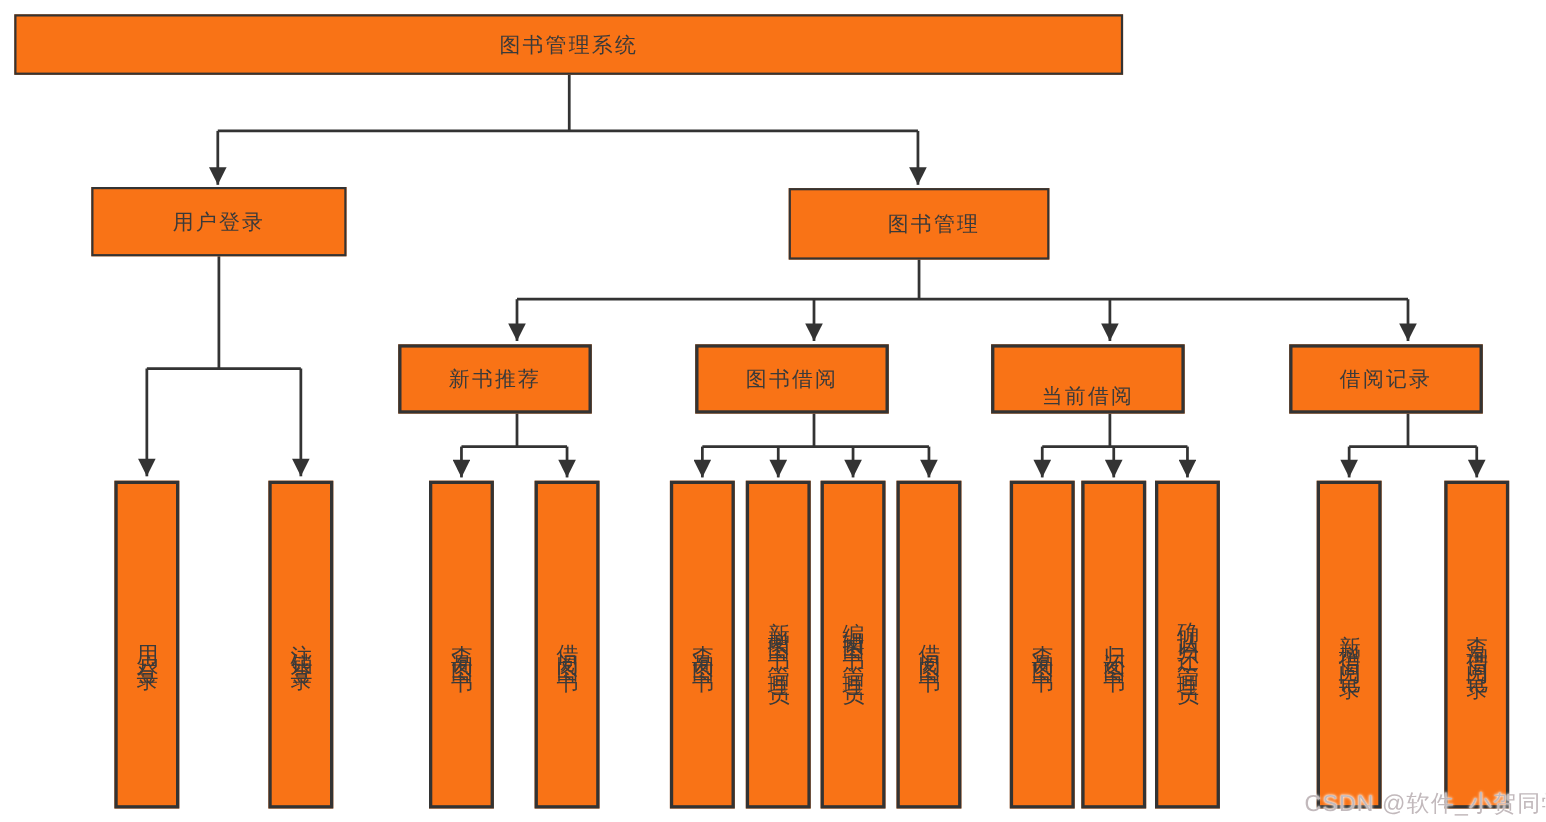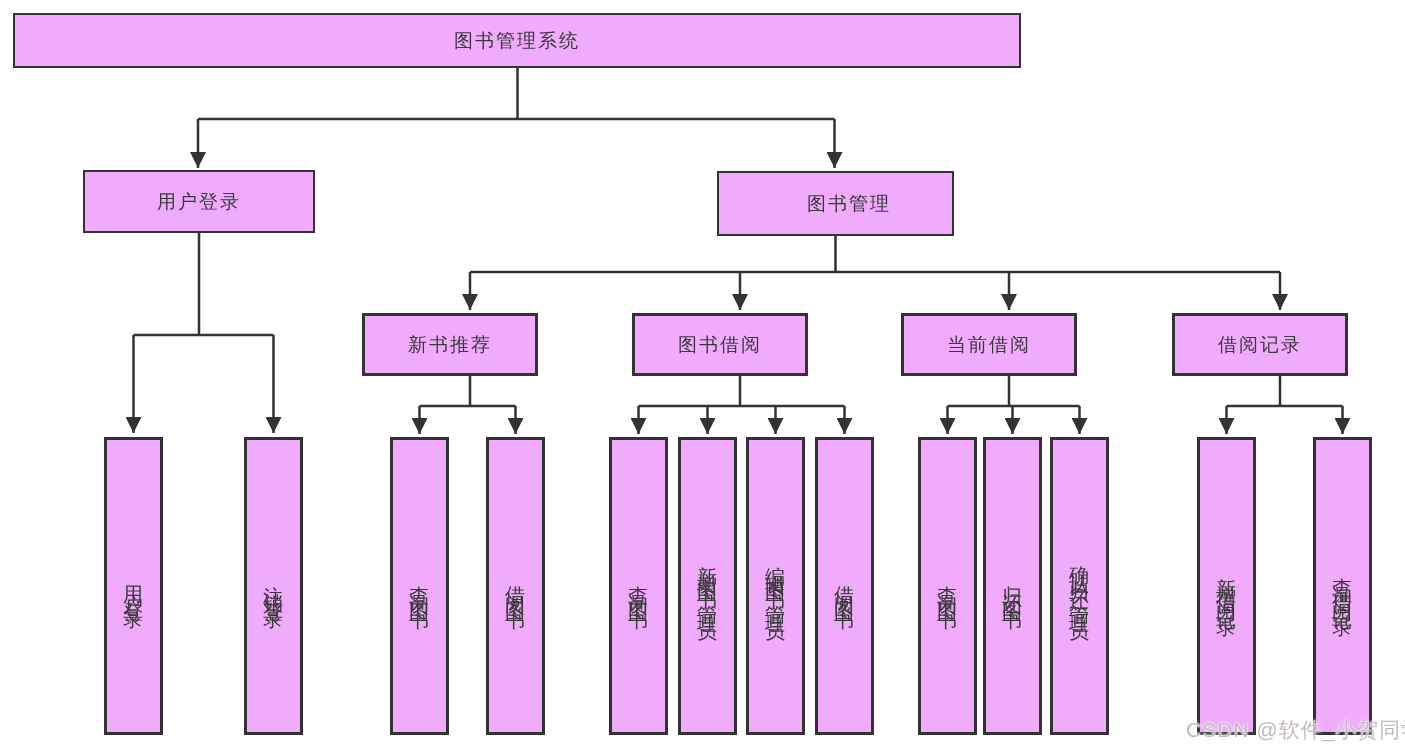--- a/index.html
+++ b/index.html
@@ -1,31 +1,31 @@
 <!DOCTYPE html>
 <html><head>
 <meta charset="utf-8">
 <style>
   html,body{margin:0;padding:0;background:#ffffff;}
   body{font-family:"Liberation Sans","DejaVu Sans",sans-serif;}
   .canvas{position:relative;width:1405px;height:747px;background:#ffffff;overflow:hidden;}
   .wires{position:absolute;left:0;top:0;width:1405px;height:747px;}
-  .box{position:absolute;background:#f0abfc;border:2px solid #333333;box-sizing:border-box;
+  .box{position:absolute;background:#f97316;border:2px solid #333333;box-sizing:border-box;
        display:flex;align-items:center;justify-content:center;color:#3a3a3a;}
   .lbl{font-size:19px;letter-spacing:2px;white-space:nowrap;}
   .vlbl{writing-mode:vertical-rl;text-orientation:mixed;font-size:20px;letter-spacing:8px;line-height:1;}
   .lvl3,.leaf{border-width:3px;}
   
   .root{left:13px;top:13px;width:1008px;height:55px;}
   
   .l2-user{left:83px;top:170px;width:232px;height:63px;}
   .l2-book{left:717px;top:171px;width:237px;height:65px;padding-left:27px;}
   
   .lvl3{top:313px;width:176px;height:63px;}
-  .g-new{left:362px;} .g-borrow{left:632px;align-items:center;} .g-current{left:901px;} .g-record{left:1172px;}
+  .g-new{left:362px;} .g-borrow{left:632px;align-items:center;} .g-current{left:901px;align-items:flex-end;} .g-record{left:1172px;}
   
   .leaf{top:437px;width:59px;height:298px;}
   .lf1{left:104px;} .lf2{left:244px;}
   .lf3{left:390px;} .lf4{left:486px;}
   .lf5{left:609px;} .lf6{left:678px;} .lf7{left:746px;} .lf8{left:815px;}
   .lf9{left:918px;} .lf10{left:983px;} .lf11{left:1050px;}
   .lf12{left:1197px;} .lf13{left:1313px;}
   .watermark{position:absolute;left:1186px;top:716px;z-index:5;font-size:21px;color:#c2b9bc;
              letter-spacing:1px;white-space:nowrap;
              text-shadow:0 0 2px #ffffff,0 0 3px #ffffff;}

